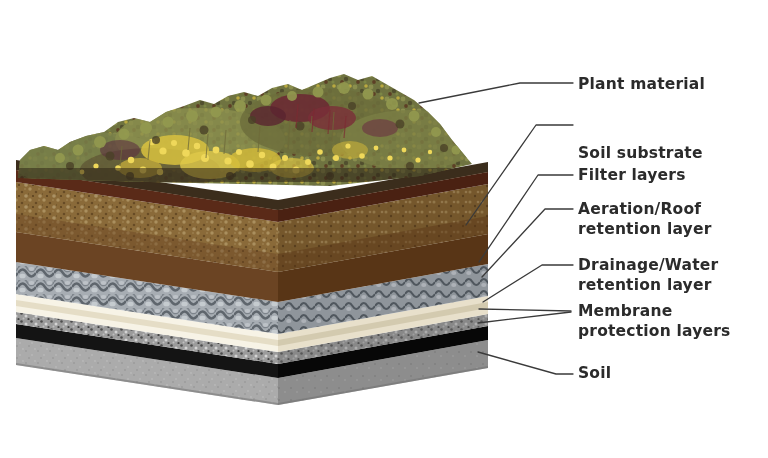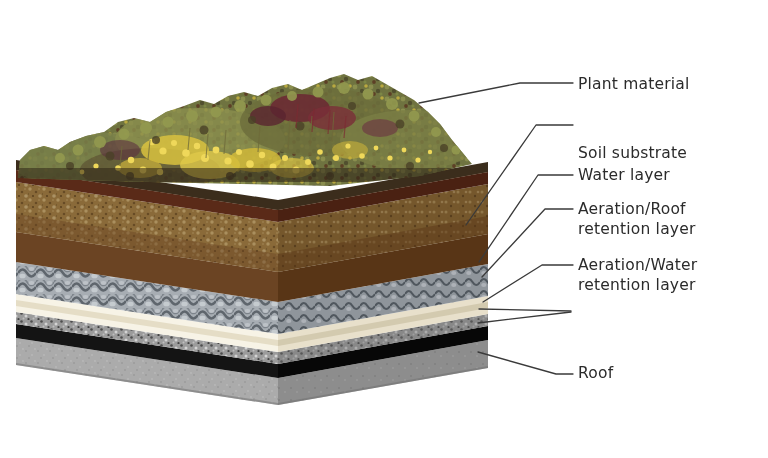--- a/index.html
+++ b/index.html
@@ -29,21 +29,21 @@
 
   
   .label {
     position: absolute;
     color: #2b2b2b;
     font-family: "DejaVu Sans", sans-serif;
     font-size: 15.5px;
     line-height: 20px;
     letter-spacing: 0.2px;
     white-space: pre-line;
-    font-weight: 400;
+    font-weight: 700;
   }
 </style>
 </head>
 <body>
 
 <div id="stage">
 
   <svg id="diagram" viewBox="0 0 768 458">
     <defs>
 
@@ -299,20 +299,22 @@
       <polyline points="482,277 545,209 573,209"></polyline>
       <polyline points="483,302 542,265 573,265"></polyline>
       <polyline points="479,309 571,311"></polyline>
       <polyline points="478,323 571,312"></polyline>
       <polyline points="478,352 556,374 573,374"></polyline>
     </g>
   </svg>
 
   <div class="label" style="left:578px; top:74px;">Plant material</div>
   <div class="label" style="left:578px; top:115px;margin-top:28px;">Soil substrate</div>
-  <div class="label" style="left:578px; top:165px;">Water layer</div>
+  <div class="label" style="left:578px; top:165px;">Filter layers</div>
   <div class="label" style="left:578px; top:199px;">Aeration/Roof
 retention layer</div>
-  <div class="label" style="left:578px; top:255px;">Aeration/Water
+  <div class="label" style="left:578px; top:255px;">Drainage/Water
 retention layer</div>
-  <div class="label" style="left:578px; top:363px;">Roof</div>
+  <div class="label" style="left:578px; top:301px;">Membrane
+protection layers</div>
+  <div class="label" style="left:578px; top:363px;">Soil</div>
 
 </div>
 
 </body></html>

